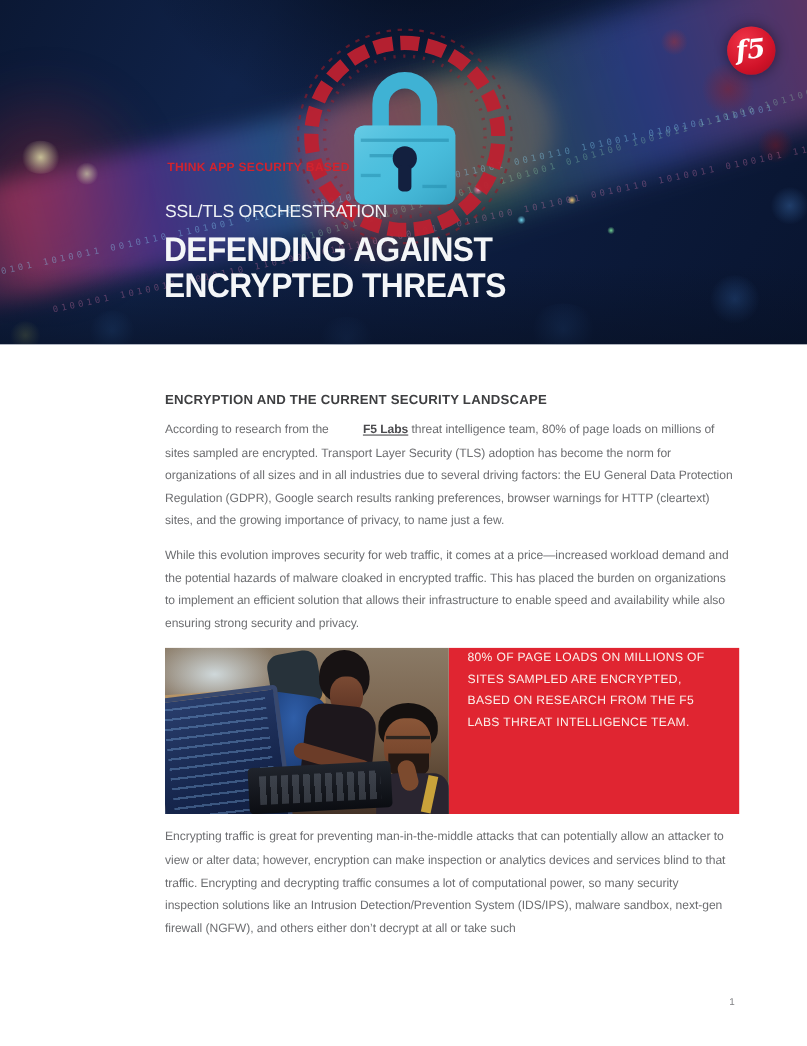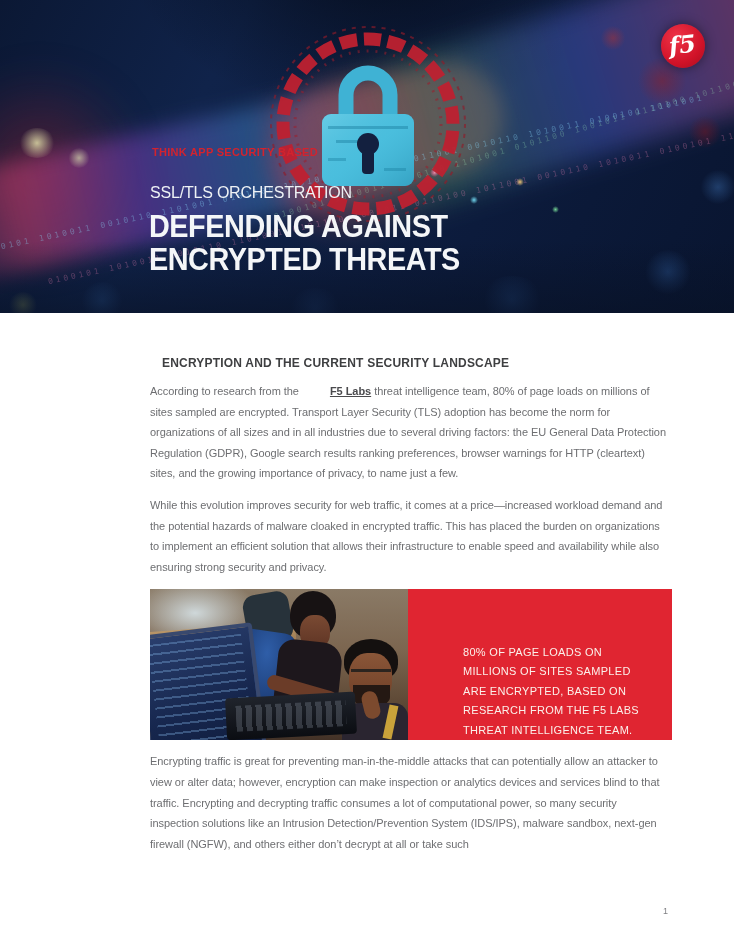--- a/index.html
+++ b/index.html
@@ -42,21 +42,21 @@
   .kicker { position:absolute; left:152px; top:146px; z-index:3; font-size:11px; font-weight:bold;
           letter-spacing:.3px; color:var(--accent_red,#D2232E); }
   .subtitle { position:absolute; left:150px; top:184px; z-index:3; font-size:16px;
           letter-spacing:-.2px; color:#eef2f5; }
   .hero-title { position:absolute; left:149px; top:210px; z-index:3; margin:0; width:400px;
           font-size:31px; line-height:33px; font-weight:bold; letter-spacing:-.5px; color:#f4f6f8;
           transform:scaleX(.93); transform-origin:left top; }
 
   
   .content { position:absolute; left:150px; top:313px; width:522px; }
-  .section-heading { margin:43px 12px 0; font-size:12px; font-weight:bold; letter-spacing:.2px;
+  .section-heading { margin:43px 0 0; font-size:12px; font-weight:bold; letter-spacing:.2px;
           color:var(--heading_dark,#3E3F41); }
   .section-heading.second { margin-top:21px; }
   .body-text { margin:11px 0 0; width:516px; font-size:11px; line-height:20.6px;
           letter-spacing:-.05px; color:var(--text_gray,#6D6E71); }
   .inline-link { color:#4a4a4d; font-weight:bold; text-decoration:underline; cursor:pointer;padding-left:28px; }
 
   .media-row { display:flex; margin-top:12px; width:522px; height:151px; }
   .photo { position:relative; width:258px; height:151px; overflow:hidden; flex:none;
           background:linear-gradient(180deg,#8a7a66 0%,#7c6650 40%,#5e4936 75%,#433227 100%); }
   .photo div { position:absolute; }
@@ -87,21 +87,21 @@
   .ph-man-hair { left:194px; top:50px; width:54px; height:42px; border-radius:50% 50% 40% 40%; background:#14100f; }
   .ph-man-face { left:199px; top:64px; width:43px; height:50px; border-radius:42%;
           background:linear-gradient(#8a5638,#6f3f27); }
   .ph-glasses { left:201px; top:80px; width:40px; height:9px; border-top:3px solid #2c241f; }
   .ph-man-beard { left:203px; top:96px; width:37px; height:22px; border-radius:0 0 45% 45%; background:#241813; }
   .ph-man-hand { left:213px; top:102px; width:16px; height:28px; border-radius:8px;
           transform:rotate(-14deg); background:#7c4a2e; }
   .ph-man-body { left:192px; top:114px; width:66px; height:40px; border-radius:18px 14px 0 0; background:#2a2530; }
   .ph-strap { left:236px; top:116px; width:9px; height:34px; transform:rotate(12deg); background:#c9a23a; }
 
-  .callout { flex:1; background:var(--callout_red,#E02531); display:flex; align-items:flex-end;padding-left:38px; }
+  .callout { flex:1; background:var(--callout_red,#E02531); display:flex; align-items:flex-start; }
   .callout-text { padding:0 26px 0 17px; font-size:11px; line-height:19.5px; letter-spacing:.3px;
           color:#FBF0EA; }
 
   .page-num { position:absolute; left:663px; top:906px; font-size:9px; color:#808184; }
 </style>
 </head>
 <body>
 
 <div class="page">
 

